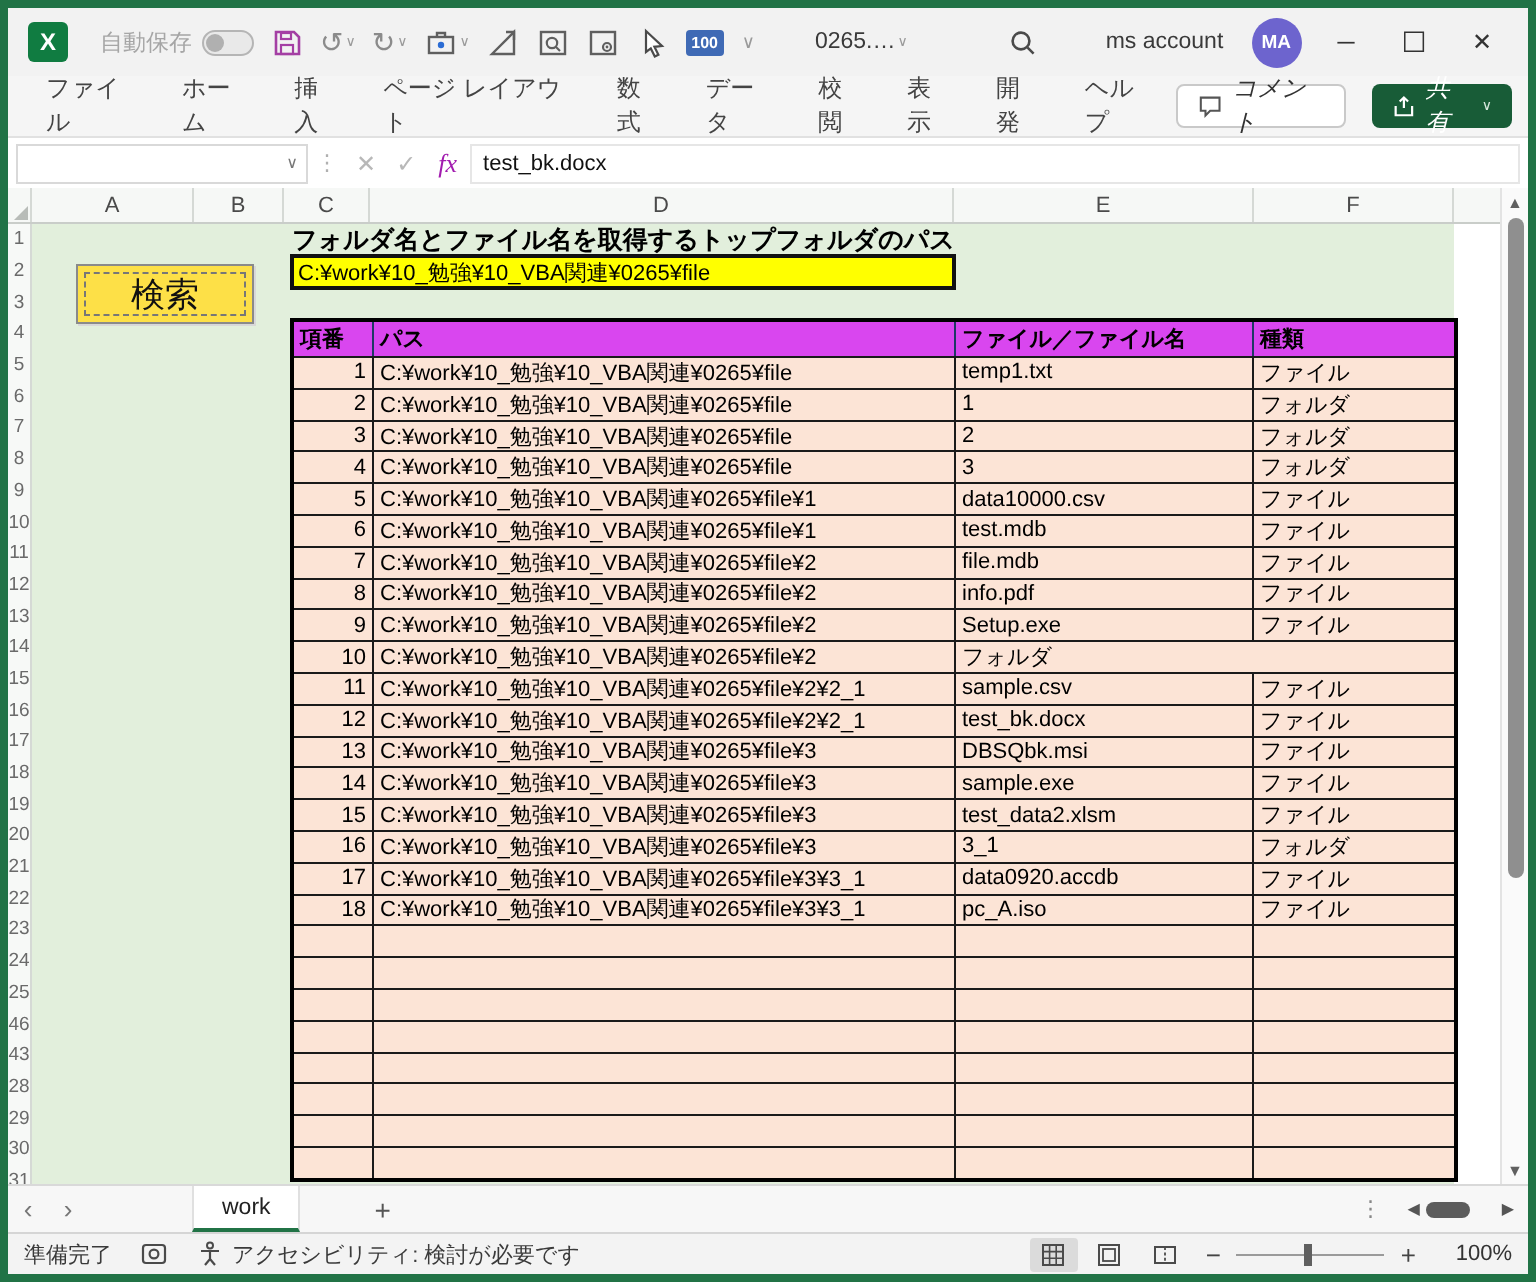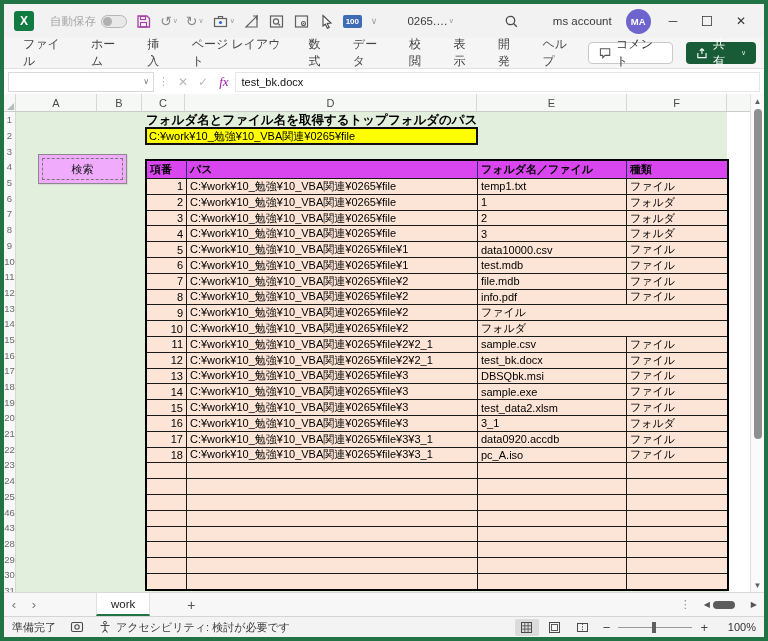--- a/index.html
+++ b/index.html
@@ -21,21 +21,21 @@
   .tb-search{margin-left:46px;}
   .account{color:#3a3a3a;font-size:11.5px;margin-left:30px;}
   .avatar{width:25px;height:25px;border-radius:50%;background:#6D64CE;color:#fff;font-size:9.5px;font-weight:bold;display:flex;align-items:center;justify-content:center;margin-left:10px;}
   .win-controls{margin-left:auto;display:flex;}
   .win-btn{width:34px;height:30px;display:flex;align-items:center;justify-content:center;color:#333;font-size:12px;}
 
   
   .ribbonbar{height:30px;background:#F5F5F5;display:flex;align-items:center;padding:0 8px;flex:0 0 30px;}
   .rtabs{display:flex;align-items:center;height:100%;}
   .rtab{padding:0 11px;font-size:12px;color:#444;display:flex;align-items:center;height:100%;}
-  .ribbon-right{margin-left:auto;display:flex;gap:13px;}
+  .ribbon-right{margin-left:auto;display:flex;gap:13px;font-style:italic;}
   .comment-btn{display:flex;align-items:center;gap:5px;border:1px solid #c9c9c9;border-radius:4px;background:#fff;height:22px;padding:0 10px;font-size:12px;color:#333;}
   .share-btn{display:flex;align-items:center;gap:5px;border-radius:4px;background:#185C37;height:22px;padding:0 10px;font-size:12px;color:#fff;}
   .share-btn .chev{color:#d8e8de;}
 
   
   .formulabar{height:26px;background:#fff;border-top:1px solid #E1E1E1;display:flex;align-items:center;padding:2px 4px;flex:0 0 26px;}
   .namebox{width:146px;height:20px;border:1px solid #D9D9D9;background:#fff;display:flex;align-items:center;font-size:11px;color:#333;padding:0 4px;}
   .namebox .chev{margin-left:auto;font-size:8px;color:#777;}
   .fdots{color:#b0b0b0;font-size:11px;margin:0 4px;}
   .fbtn{color:#b8b8b8;font-size:12px;margin:0 5px;}
@@ -48,21 +48,21 @@
   .corner{width:12px;position:relative;border-right:1px solid #D5D9D5;}
   .corner::after{content:"";position:absolute;right:1px;bottom:1px;border-left:7px solid transparent;border-bottom:7px solid #B8BCB8;}
   .colh{display:flex;align-items:center;justify-content:center;font-size:11px;color:#4a4a4a;border-right:1px solid #D5D9D5;}
   .grid{position:relative;height:480px;overflow:hidden;margin-right:14px;background:#fff;}
   .green-bg{position:absolute;left:12px;top:0;width:711px;height:480px;background:#E2EFDC;}
   .row-gutter{position:absolute;left:0;top:0;width:12px;height:480px;background:#F7F9F7;border-right:1px solid #D5D9D5;}
   .rownum{height:15.7px;display:flex;align-items:center;justify-content:center;font-size:9.5px;color:#6a6a6a;}
 
   .c1-title{position:absolute;left:142px;top:0;height:16px;font-size:12.5px;font-weight:bold;color:#000;white-space:nowrap;display:flex;align-items:center;}
   .yellow-cell{position:absolute;left:141px;top:15px;width:333px;height:18px;background:#FFFF00;border:2px solid #111;font-size:11px;color:#000;display:flex;align-items:center;padding:0 2px;white-space:nowrap;}
-  .search-btn{position:absolute;left:34px;top:42px;width:89px;height:30px;background:#f0abfc;border:1px solid #8a8a8a;box-shadow:1px 1px 0 #d8d8d8;display:flex;align-items:center;justify-content:center;font-size:11px;color:#111;}
+  .search-btn{position:absolute;left:34px;top:20px;width:89px;height:30px;background:#fde047;border:1px solid #8a8a8a;box-shadow:1px 1px 0 #d8d8d8;display:flex;align-items:center;justify-content:center;font-size:17px;color:#111;}
   .search-btn::after{content:"";position:absolute;inset:3px;border:1px dashed #777;}
 
   .data-table{position:absolute;left:141px;top:47px;width:584px;border:2px solid #000;background:#FCE4D6;}
   .t-header{display:flex;height:17px;background:#d946ef;color:#fff;font-weight:bold;}
   .t-header .tc{border-right:1px solid #1F3864;}
   .t-row{display:flex;height:15.8px;background:#FCE4D6;border-top:1px solid #1a1a1a;}
   .tc{font-size:11px;display:flex;align-items:center;padding:0 3px;white-space:nowrap;overflow:hidden;border-right:1px solid #1a1a1a;color:#000;}
   .tc:last-child{border-right:none;}
   .tc.w0{width:40px;justify-content:flex-end;}
   .t-header .tc.w0{justify-content:flex-start;}
@@ -275,21 +275,21 @@
           <div class="rownum">30</div>
           <div class="rownum">31</div>
         </div>
       <div class="c1-title">フォルダ名とファイル名を取得するトップフォルダのパス</div>
       <div class="yellow-cell">C:¥work¥10_勉強¥10_VBA関連¥0265¥file</div>
       <div class="search-btn">検索</div>
       <div class="data-table">
         <div class="t-header">
             <div class="tc w0">項番</div>
             <div class="tc w1">パス</div>
-            <div class="tc w2">フォルダ名／ファイル</div>
+            <div class="tc w2">ファイル／ファイル名</div>
             <div class="tc w3">種類</div>
           </div>
         <div>
             <div class="t-row">
               <div class="tc w0">1</div>
               <div class="tc w1">C:¥work¥10_勉強¥10_VBA関連¥0265¥file</div>
               <div class="tc w2">temp1.txt</div>
               <div class="tc w3">ファイル</div>
             </div>
             <div class="t-row">
@@ -330,20 +330,21 @@
             </div>
             <div class="t-row">
               <div class="tc w0">8</div>
               <div class="tc w1">C:¥work¥10_勉強¥10_VBA関連¥0265¥file¥2</div>
               <div class="tc w2">info.pdf</div>
               <div class="tc w3">ファイル</div>
             </div>
             <div class="t-row">
               <div class="tc w0">9</div>
               <div class="tc w1">C:¥work¥10_勉強¥10_VBA関連¥0265¥file¥2</div>
+              <div class="tc w2">Setup.exe</div>
               <div class="tc w3">ファイル</div>
             </div>
             <div class="t-row">
               <div class="tc w0">10</div>
               <div class="tc w1">C:¥work¥10_勉強¥10_VBA関連¥0265¥file¥2</div>
               <div class="tc w3">フォルダ</div>
             </div>
             <div class="t-row">
               <div class="tc w0">11</div>
               <div class="tc w1">C:¥work¥10_勉強¥10_VBA関連¥0265¥file¥2¥2_1</div>

